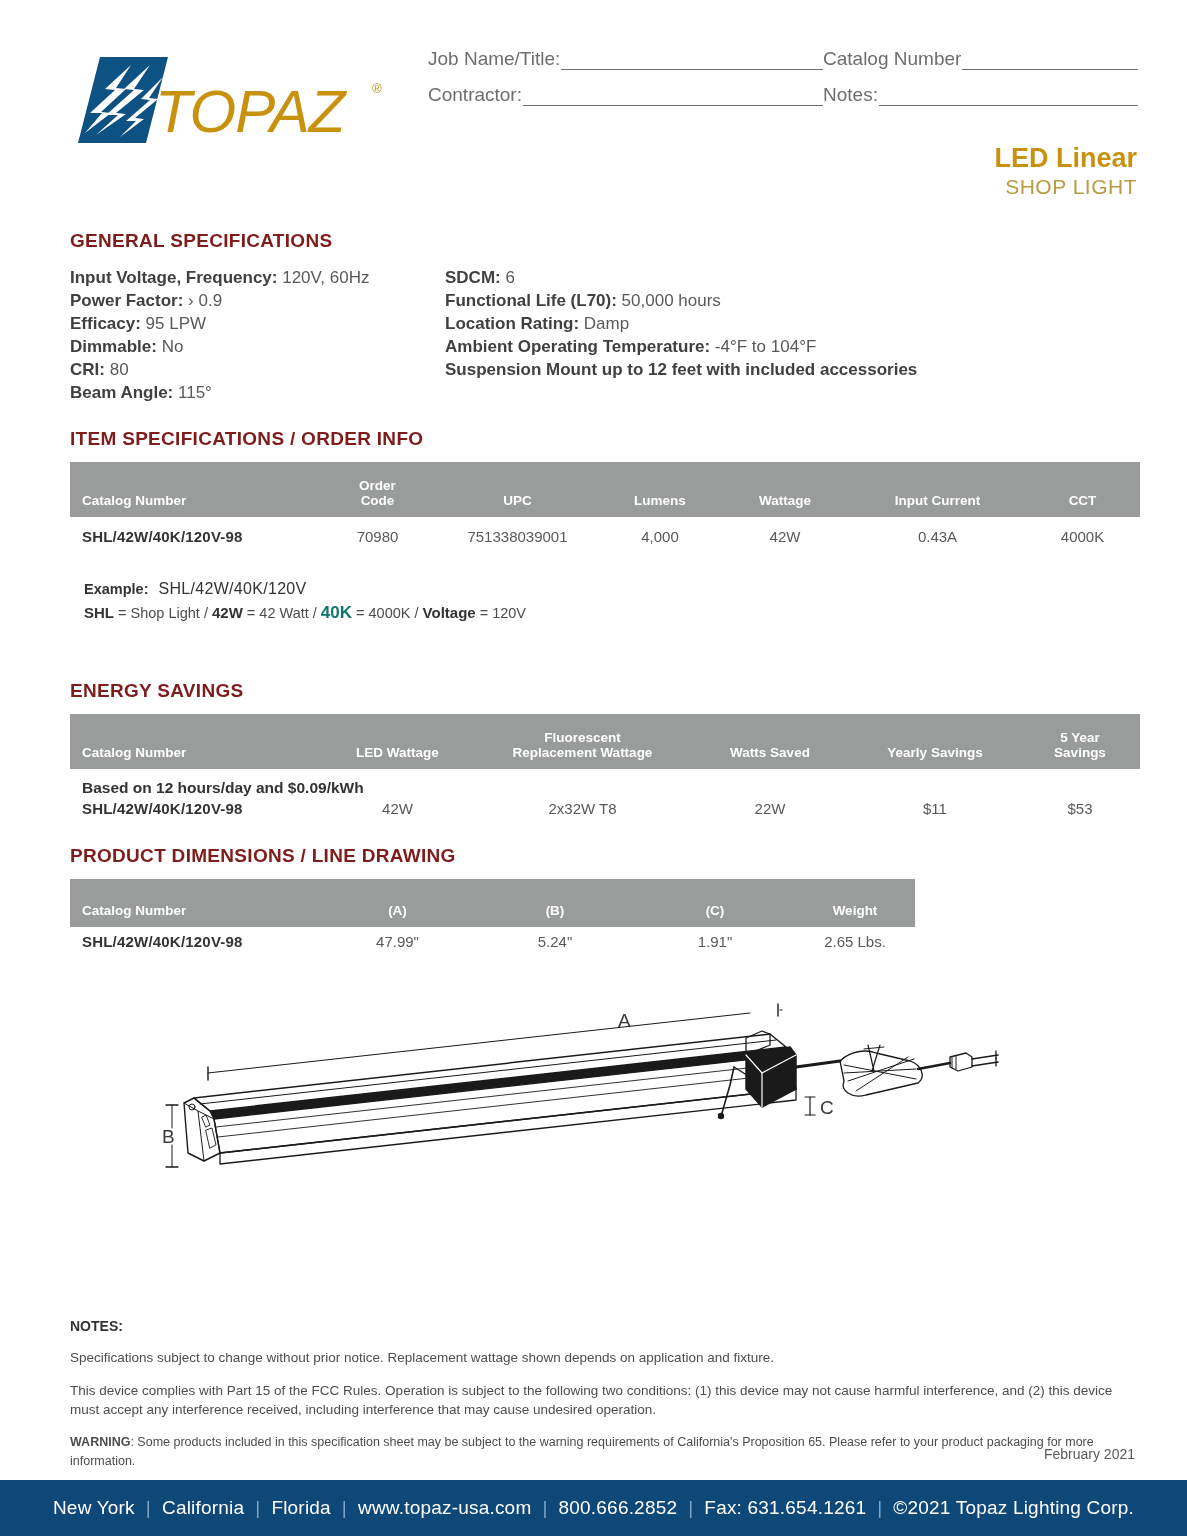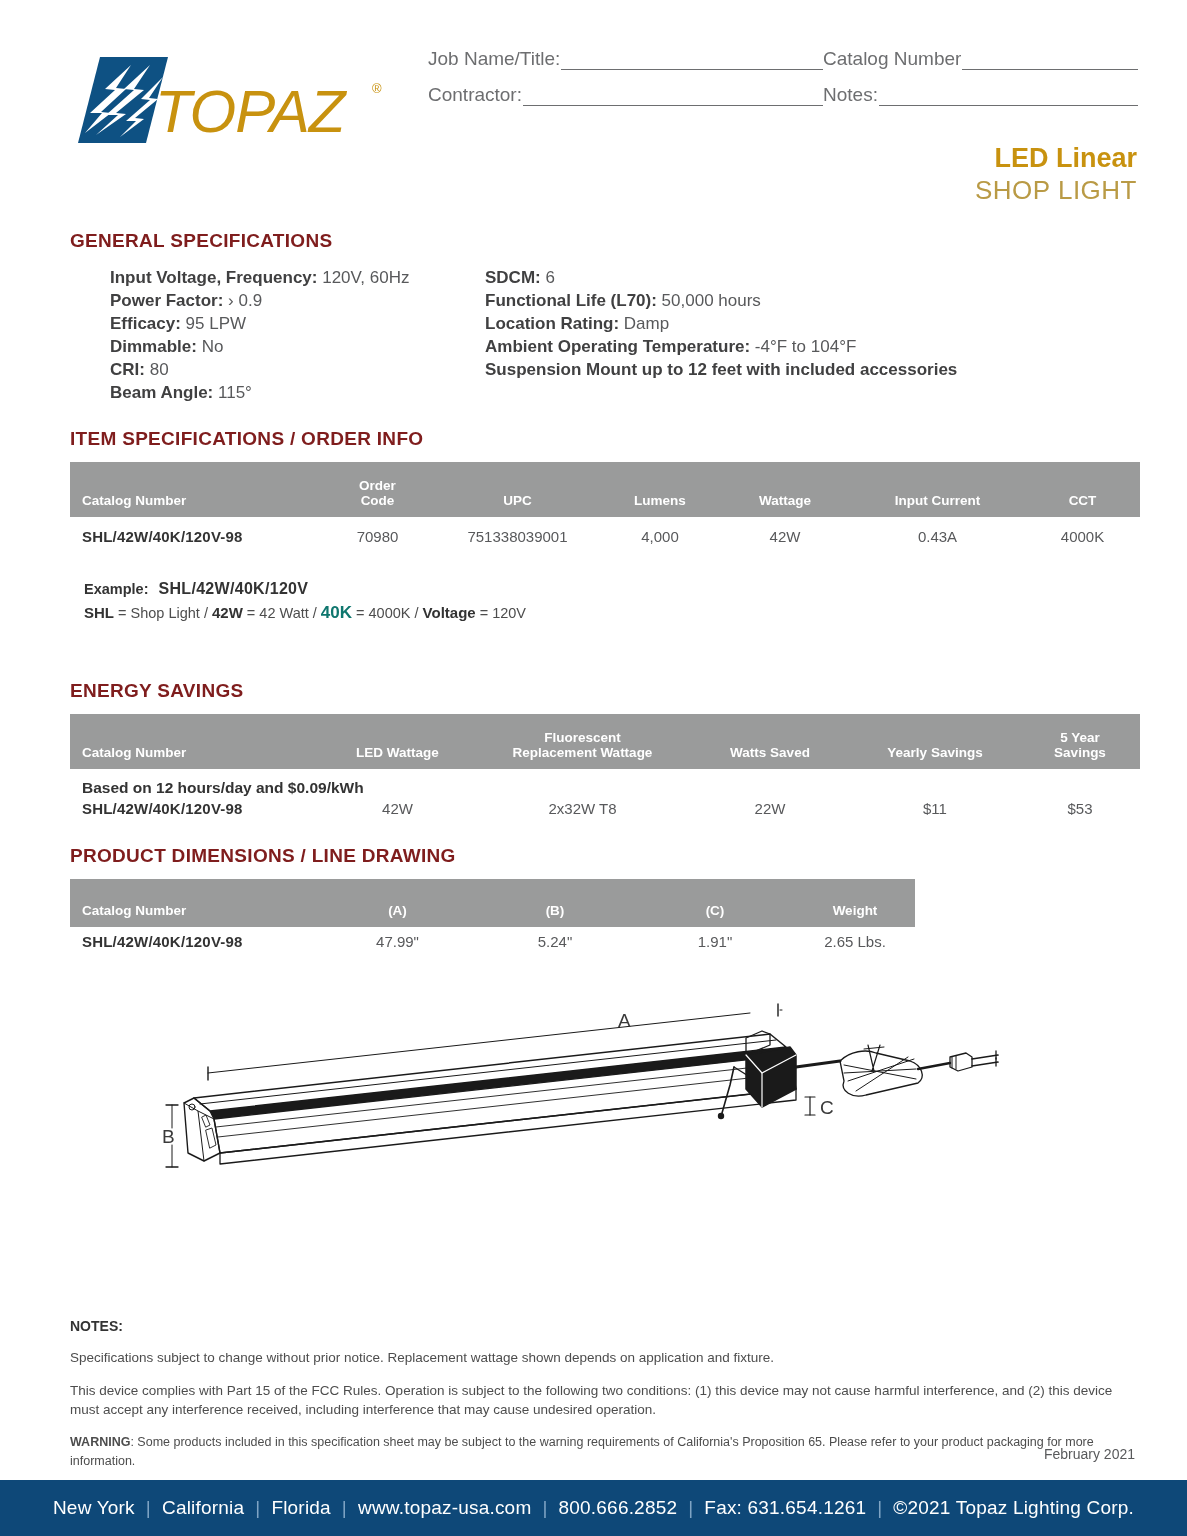--- a/index.html
+++ b/index.html
@@ -56,35 +56,35 @@
 
   .product-title {
     position: absolute;
     right: 50px; top: 143px;
     text-align: right;
   }
   .product-title .line1 {
     font-size: 27px; font-weight: bold; color: #c8920f; letter-spacing: 0px;
   }
   .product-title .line2 {
-    font-size: 26px; font-weight: normal; color: #b99a45; letter-spacing: 0.5px; margin-top: 1px;
+    font-size: 21px; font-weight: normal; color: #b99a45; letter-spacing: 0.5px; margin-top: 1px;
   }
 
   
   .section-title {
     font-size: 19px;
     font-weight: bold;
     color: #7f1d1d;
     letter-spacing: 0.3px;
   }
 
   
   .gs-block { position: absolute; left: 70px; top: 230px; width: 1070px; }
   .gs-cols { display: flex; margin-top: 14px; }
-  .gs-col-left { width: 375px; margin-left: 40px; }
+  .gs-col-left { width: 375px; }
   .gs-col-right { flex: 1; }
   .gs-line { font-size: 17px; line-height: 23px; color: #58595b; white-space: nowrap; }
   .gs-line b { font-weight: bold; color: #404041; }
 
   
   .tbl-block { position: absolute; left: 70px; }
   .tbl { width: 100%; border-collapse: collapse; margin-top: 12px; }
   .tbl thead th {
     background: #9a9b9b;
     color: #ffffff;
@@ -238,21 +238,21 @@
           <td>4000K</td>
         </tr>
       </tbody>
     </table>
   </div>
 
   <div class="tbl-block" style="top:570px; width:800px;">
     <div style="margin-top:10px; padding-left:14px;">
       <div style="font-size:14.5px; color:#333; margin-bottom:5px;">
         <b>Example:</b>
-        <span style="font-weight:bold; font-size:16px; letter-spacing:0.3px; margin-left:6px;">SHL/42W/40K/120V</span>
+        <span style="font-weight:normal; font-size:16px; letter-spacing:0.3px; margin-left:6px;">SHL/42W/40K/120V</span>
       </div>
       <div style="font-size:14.5px; color:#4d4d4d;">
         <b style="color:#333; font-size:15px;">SHL</b><span> = Shop Light  / </span><b style="color:#333; font-size:15px;">42W</b><span> = 42 Watt / </span><b style="color:#0f766e; font-size:17px;">40K</b><span> = 4000K / </span><b style="color:#333; font-size:15px;">Voltage</b><span> = 120V</span>
       </div>
     </div>
   </div>
 
   <div class="tbl-block" style="top:680px; width:1070px;">
     <div class="section-title">ENERGY SAVINGS</div>
     <table class="tbl">

